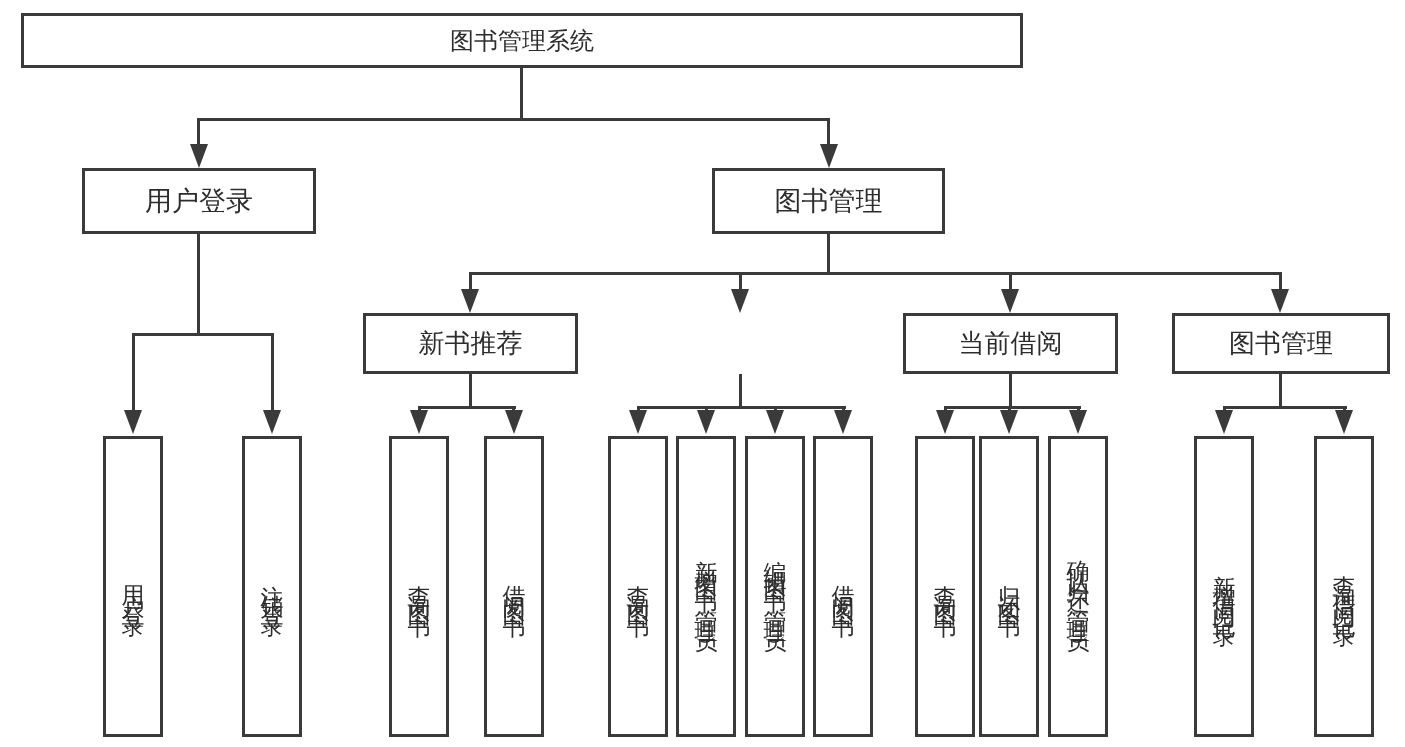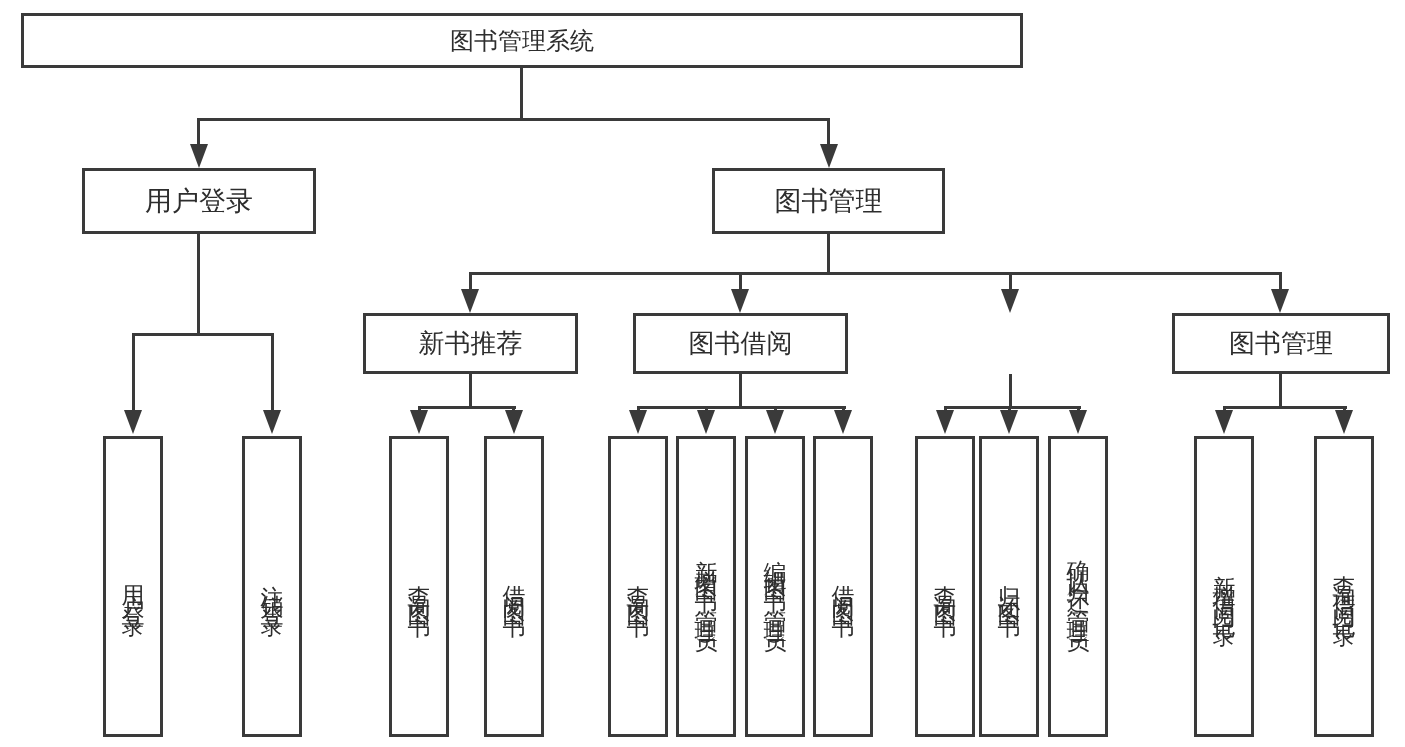--- a/index.html
+++ b/index.html
@@ -44,22 +44,22 @@
   <div class="bx h lvl2" style="left:82px;top:168px;width:234px;height:66px">
     <span>用户登录</span>
   </div>
   <div class="bx h lvl2" style="left:712px;top:168px;width:233px;height:66px">
     <span>图书管理</span>
   </div>
 
   <div class="bx h lvl3" style="left:363px;top:313px;width:215px;height:61px">
     <span>新书推荐</span>
   </div>
-  <div class="bx h lvl3" style="left:633px;top:313px;width:215px;height:61px">
-    <span>图书借阅</span>
+  <div class="bx h lvl3" style="left:903px;top:313px;width:215px;height:61px">
+    <span>当前借阅</span>
   </div>
   <div class="bx h lvl3" style="left:1172px;top:313px;width:218px;height:61px">
     <span>图书管理</span>
   </div>
 
   <div class="bx v" style="left:103px;top:436px;width:60px;height:301px">
     <span>用户登录</span>
   </div>
   <div class="bx v" style="left:242px;top:436px;width:60px;height:301px">
     <span>注销登录</span>

